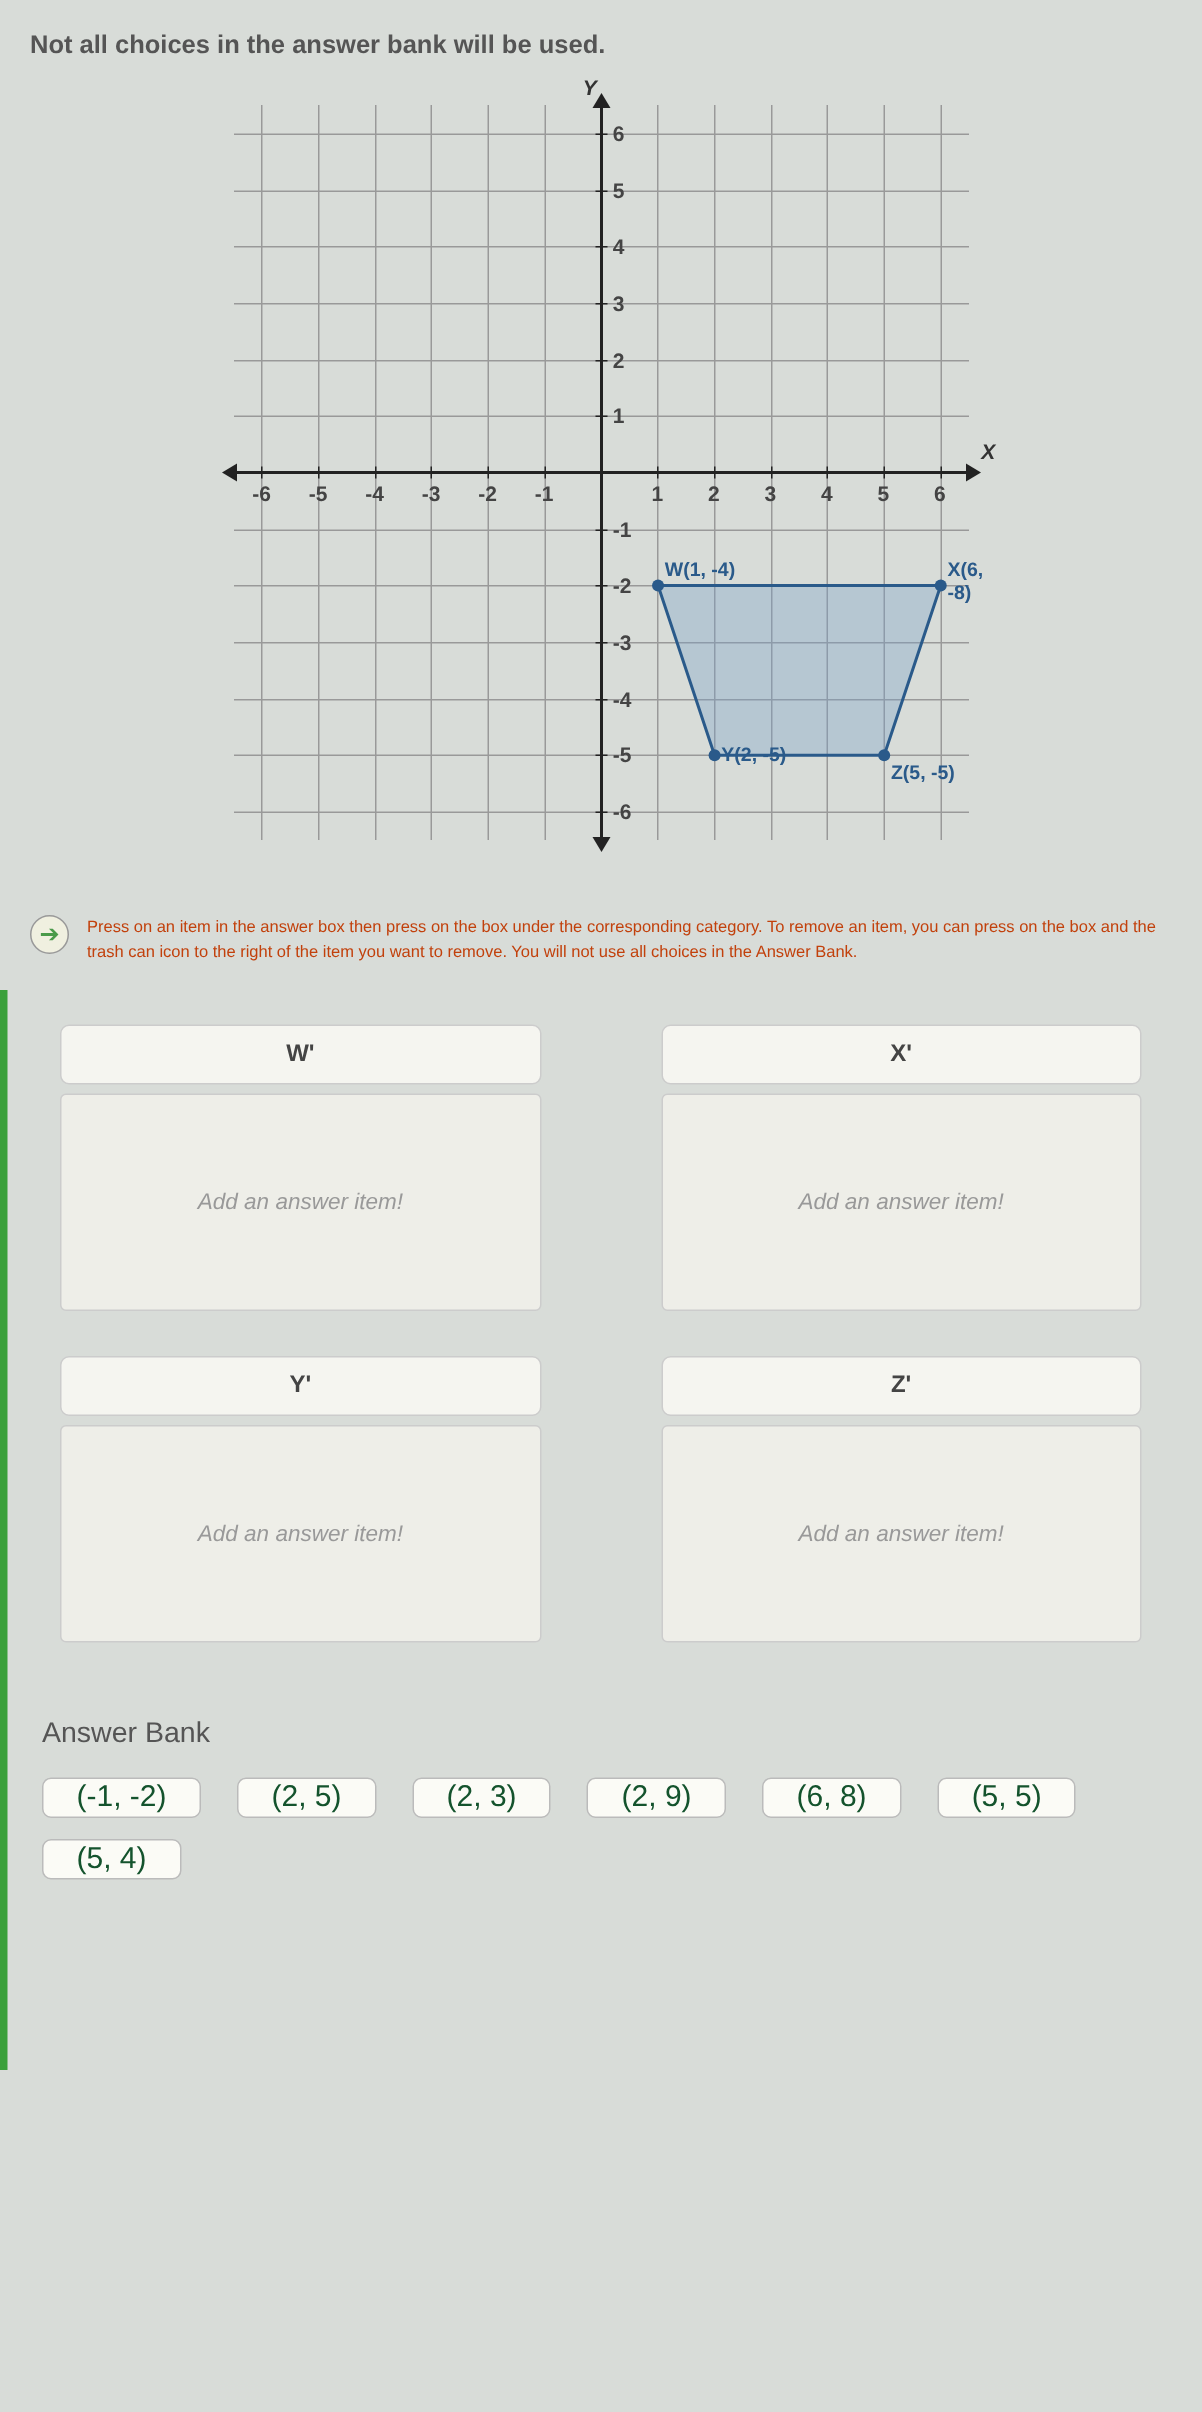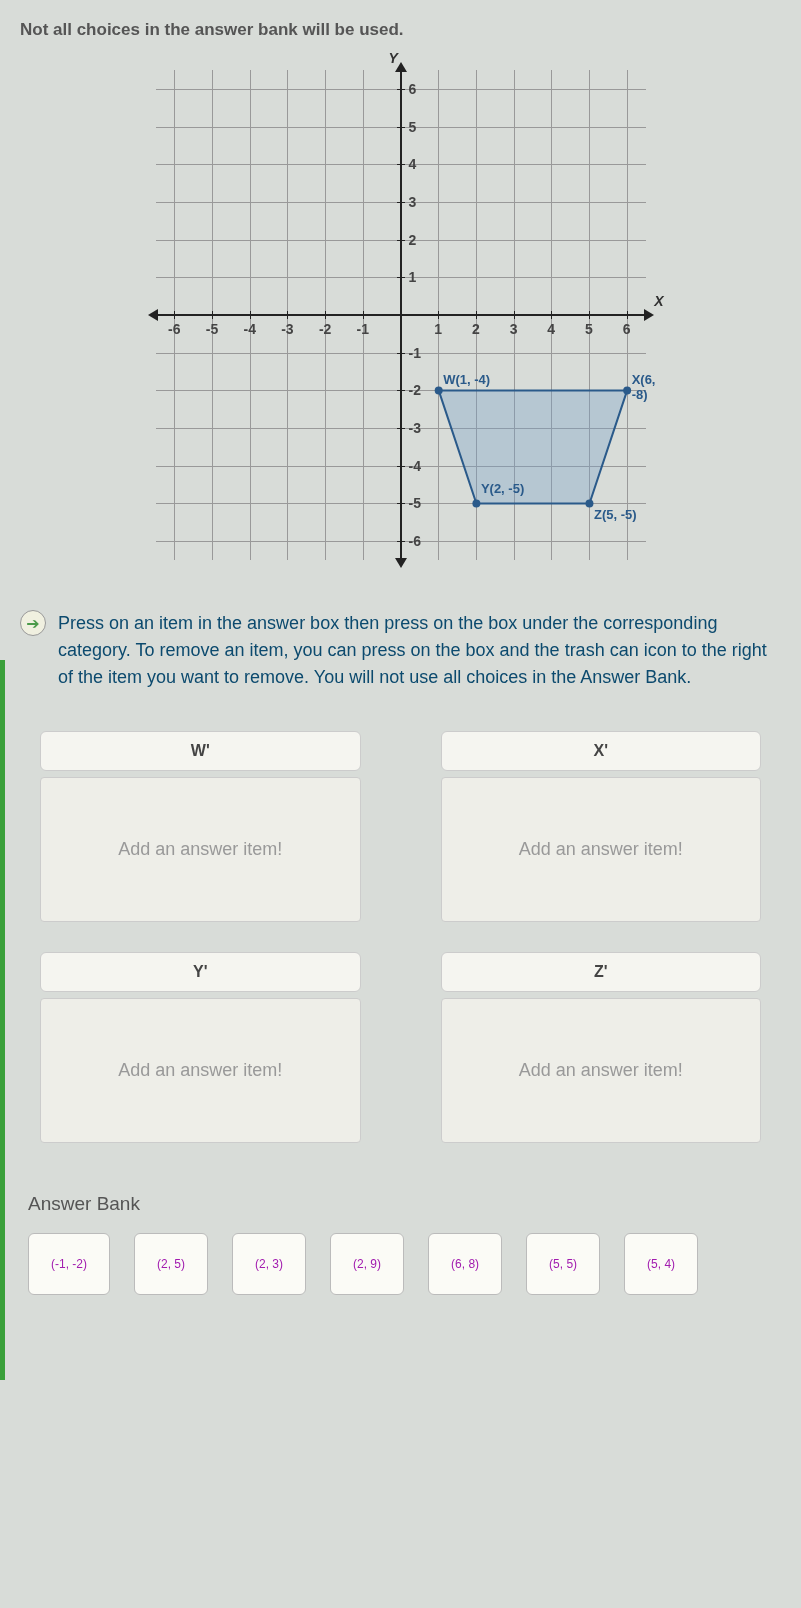--- a/index.html
+++ b/index.html
@@ -22,29 +22,29 @@
 .tick-x{width:1px;height:8px;top:50%;transform:translateY(-4px)}
 .tick-y{height:1px;width:8px;left:50%;transform:translateX(-4px)}
 .lbl{position:absolute;font-size:14px;color:#444;font-weight:bold}
 .lx{top:50%;margin-top:6px;transform:translateX(-50%)}
 .ly{left:50%;margin-left:8px;transform:translateY(-50%)}
 .axis-lbl{position:absolute;font-size:14px;font-weight:bold;font-style:italic;color:#333}
 .trap{position:absolute;pointer-events:none}
 .pt-lbl{position:absolute;font-size:13px;color:#2a5a8a;font-weight:bold}
 .instr-wrap{display:flex;gap:12px;margin-bottom:40px;align-items:flex-start}
 .instr-icon{width:26px;height:26px;border-radius:50%;background:#f0f0e0;border:1px solid #999;display:flex;align-items:center;justify-content:center;color:#4a9a4a;font-size:16px;flex-shrink:0}
-.instr-text{font-size:18px;line-height:1.5;color:#0c4a6e}
+.instr-text{font-size:11px;line-height:1.5;color:#c2410c}
 .drop-grid{display:grid;grid-template-columns:1fr 1fr;gap:30px 80px;padding:0 20px;margin-bottom:50px}
 .drop-cell{display:flex;flex-direction:column;align-items:stretch}
 .drop-label{background:#f5f5f0;border:1px solid #ccc;border-radius:6px;padding:10px;text-align:center;font-weight:bold;font-size:16px;color:#444;margin-bottom:6px}
 .drop-box{background:#eeeee8;border:1px solid #ccc;border-radius:4px;height:145px;display:flex;align-items:center;justify-content:center}
-.drop-ph{color:#999;font-size:18px}
+.drop-ph{color:#999;font-style:italic;font-size:15px}
 .bank-title{font-size:19px;color:#555;margin:0 0 18px 8px}
 .bank-items{display:flex;flex-wrap:wrap;gap:14px 24px;padding:0 8px}
-.bank-item{background:#fbfbf6;border:1px solid #bbb;border-radius:6px;padding:23px 22px;font-size:12px;color:#a21caf;cursor:pointer}
+.bank-item{background:#fbfbf6;border:1px solid #bbb;border-radius:6px;padding:1px 22px;font-size:20px;color:#14532d;cursor:pointer}
 .green-bar{position:absolute;left:0;top:660px;width:5px;height:720px;background:#3aa03a}
 </style>
 </head>
 <body>
 
 <div class="title">Not all choices in the answer bank will be used.</div>
 
 <div class="chart-wrap">
 <div class="chart" id="chart">
       <div class="grid-line gv" style="left: 471.154px;"></div>
@@ -132,21 +132,21 @@
       <span class="lbl ly" style="top: 131.923px;">3</span>
       <div class="tick tick-y" style="top: 94.2308px;"></div>
       <span class="lbl ly" style="top: 94.2308px;">4</span>
       <div class="tick tick-y" style="top: 56.5385px;"></div>
       <span class="lbl ly" style="top: 56.5385px;">5</span>
       <div class="tick tick-y" style="top: 18.8462px;"></div>
       <span class="lbl ly" style="top: 18.8462px;">6</span>
       <span class="pt-lbl" style="left: 287.692px; top: 302.385px;">W(1, -4)</span>
       <span class="pt-lbl" style="left: 476.154px; top: 302.385px;">X(6, -8)</span>
       <span class="pt-lbl" style="left: 438.462px; top: 437.462px;">Z(5, -5)</span>
-      <span class="pt-lbl" style="left: 325.385px; top: 411px;">Y(2, -5)</span>
+      <span class="pt-lbl" style="left: 325.385px; top: 425px;">Y(2, -5)</span>
     </div>
 </div>
 
 <div class="green-bar"></div>
 
 <div class="instr-wrap">
 <div class="instr-icon">➔</div>
 <div class="instr-text">Press on an item in the answer box then press on the box under the corresponding category. To remove an item, you can press on the box and the trash can icon to the right of the item you want to remove. You will not use all choices in the Answer Bank.</div>
 </div>
 

